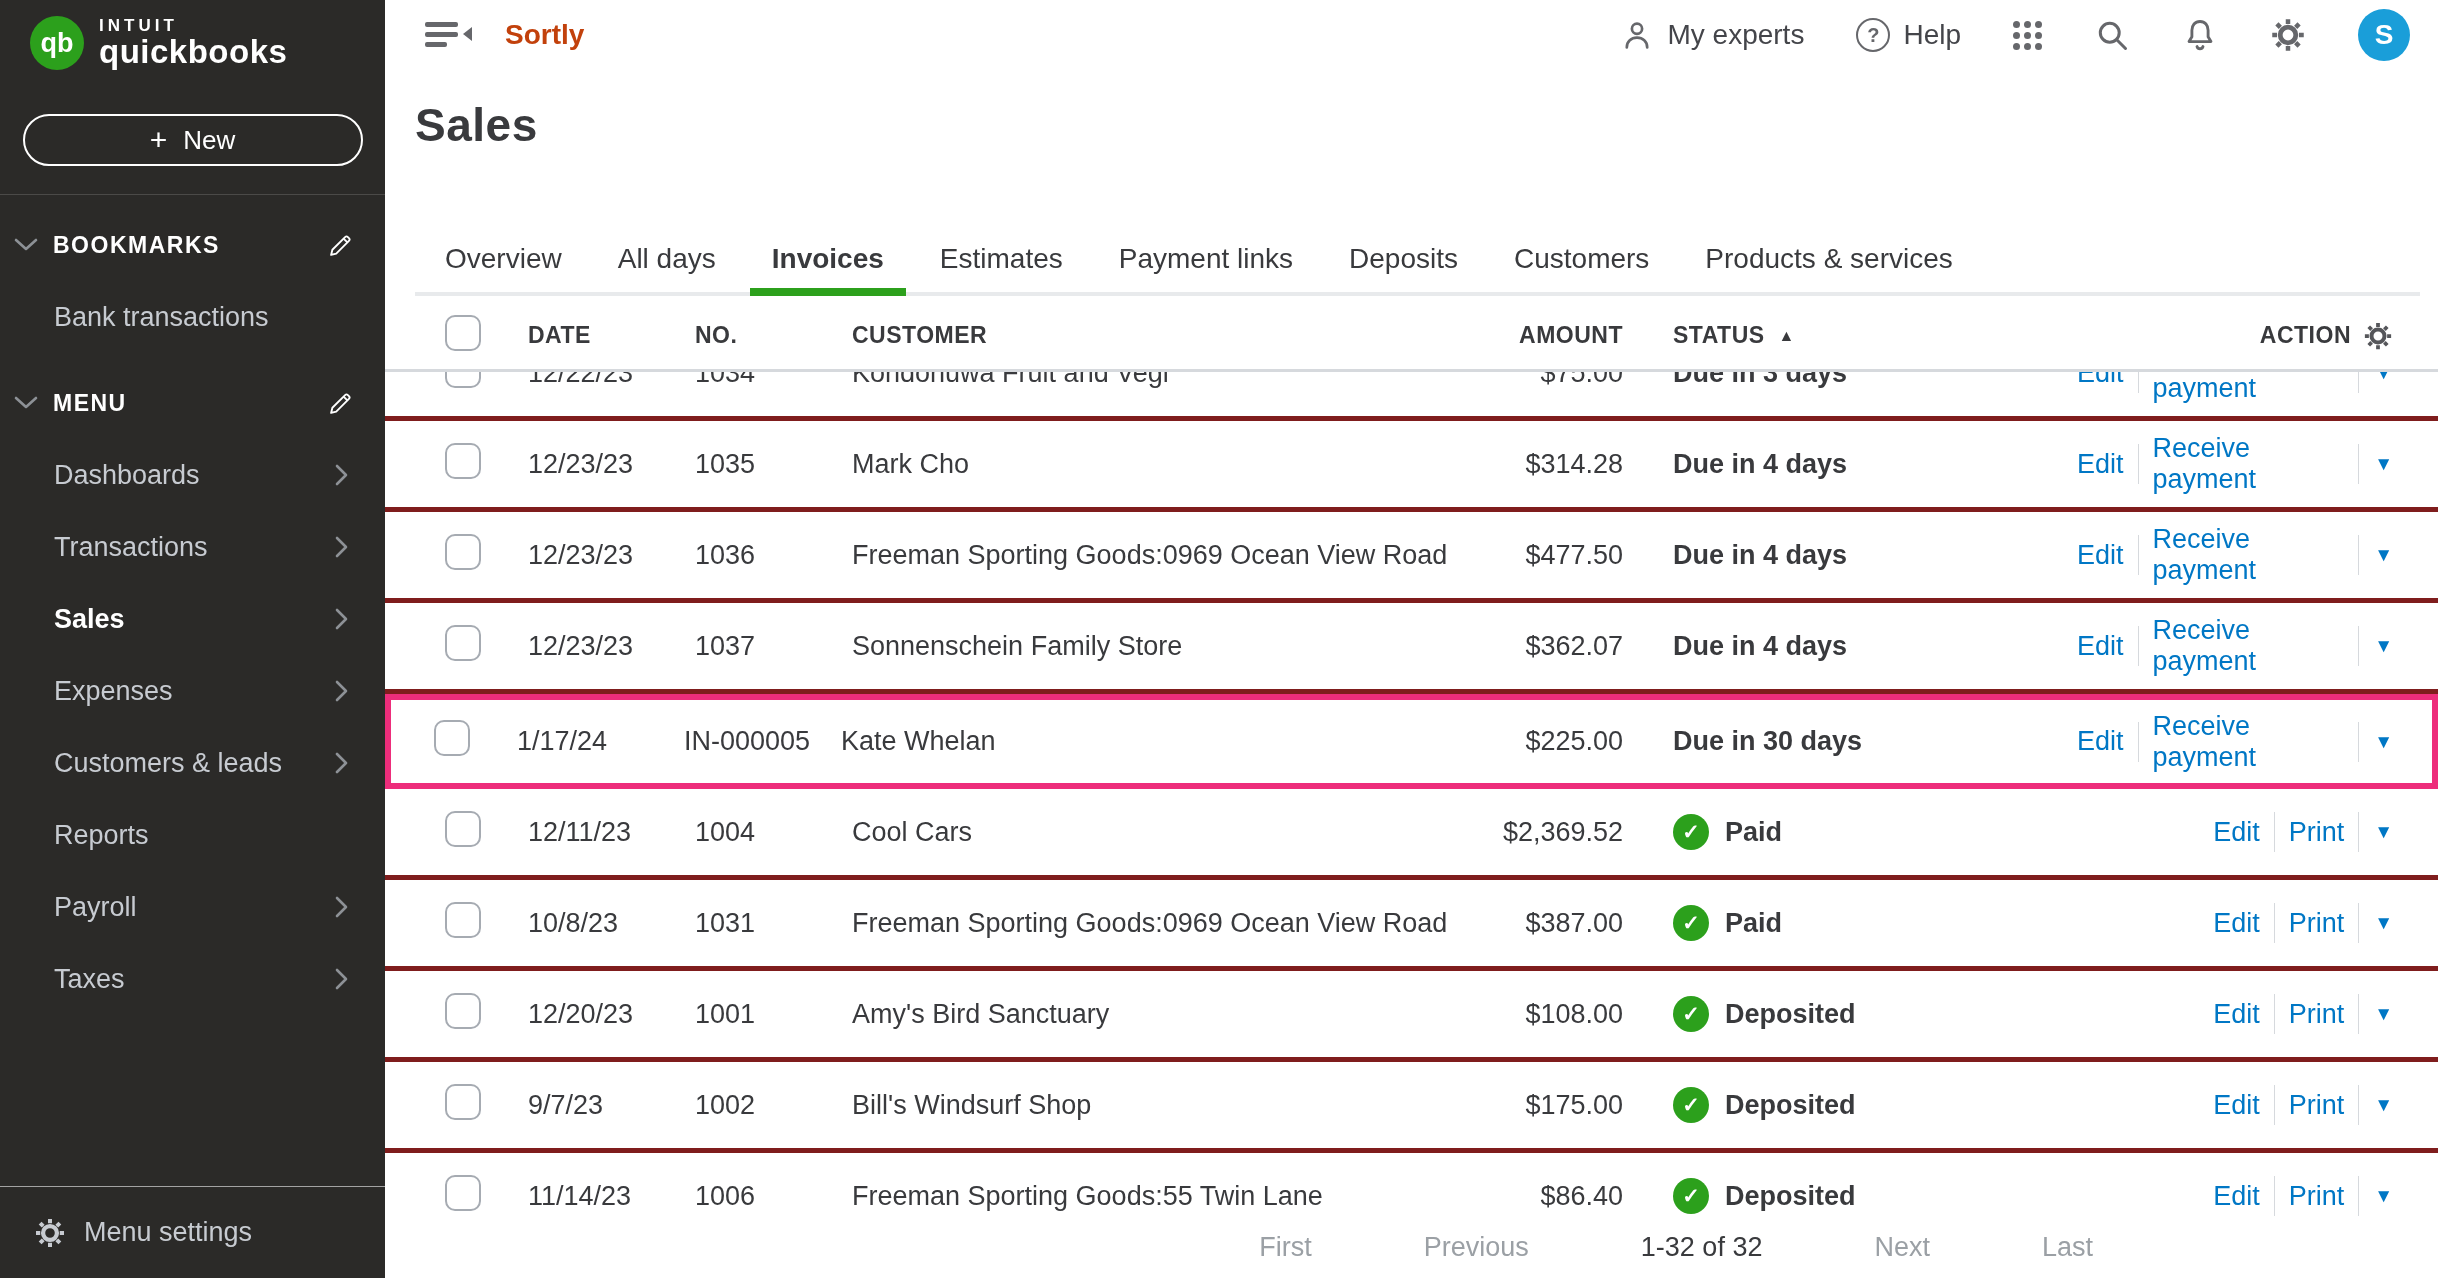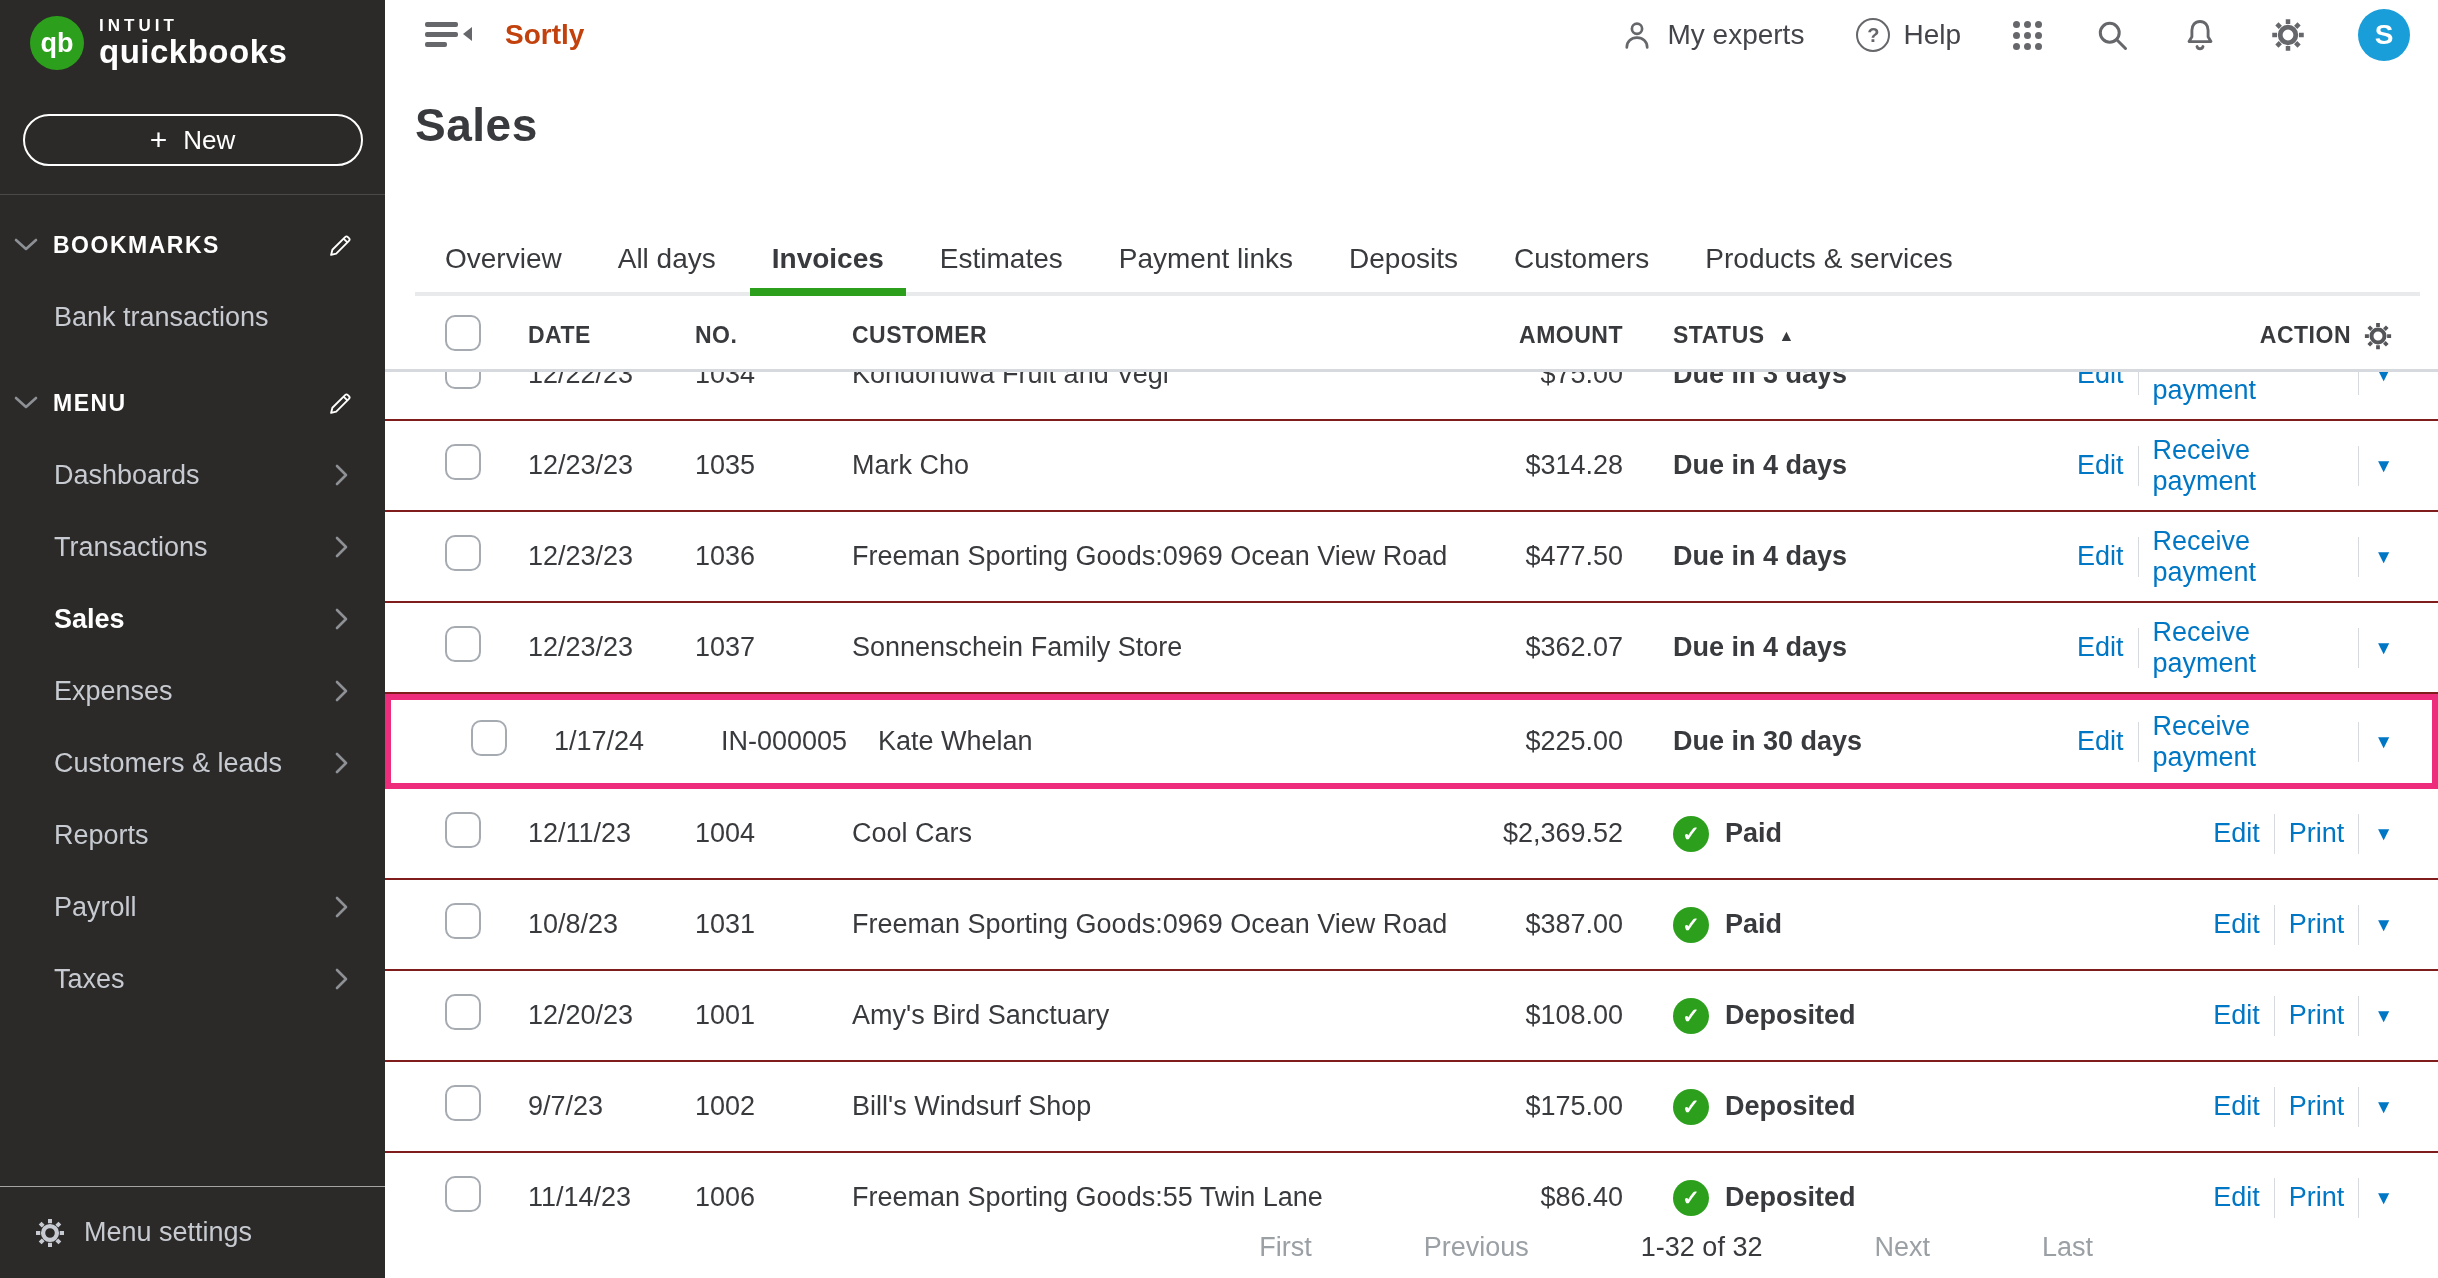--- a/index.html
+++ b/index.html
@@ -73,24 +73,24 @@
     align-items:center; padding-left:60px; padding-right:45px; }
   .table-head { height:70px; margin-top:6px; border-bottom:3px solid #d6d9dd;
     background:#fff; position:relative; z-index:2;
     font-size:23px; font-weight:bold; letter-spacing:0.5px; color:#393a3d; }
   .th-amount { text-align:right; padding-right:50px; }
   .th-status { display:flex; align-items:center; gap:14px; }
   .sort-arrow { font-size:16px; }
   .th-action { display:flex; justify-content:flex-end; align-items:center; gap:12px; }
 
   .rows { height:848px; overflow:hidden; position:relative; z-index:1; }
-  .row { height:91px; border-bottom:2px solid #7f1d1d; font-size:27px; }
+  .row { height:91px; border-bottom:5px solid #7f1d1d; font-size:27px; }
   .row:first-child { margin-top:-42px; }
   .row.highlighted { height:95px; border:6px solid #ed2d7b;
-    padding-left:80px; padding-right:39px; }
+    padding-left:43px; padding-right:39px; }
   .checkbox { display:inline-block; width:36px; height:36px; border:2px solid #a6abb2;
     border-radius:10px; background:#fff; cursor:pointer; }
   .c-amount { text-align:right; padding-right:50px; }
   .c-status { display:flex; align-items:center; font-weight:600; }
   .paid-badge { width:36px; height:36px; border-radius:50%; background:#2ca01c; color:#fff;
     display:flex; align-items:center; justify-content:center; font-size:21px; font-weight:bold;
     margin-right:16px; flex:0 0 36px; }
   .c-action { display:flex; justify-content:flex-end; align-items:center; color:#0077c5; }
   .action-link { color:#0077c5; text-decoration:none; padding:0 14px; font-size:27px; cursor:pointer; }
   .sep { width:1px; height:40px; background:#d6d9dd; }

